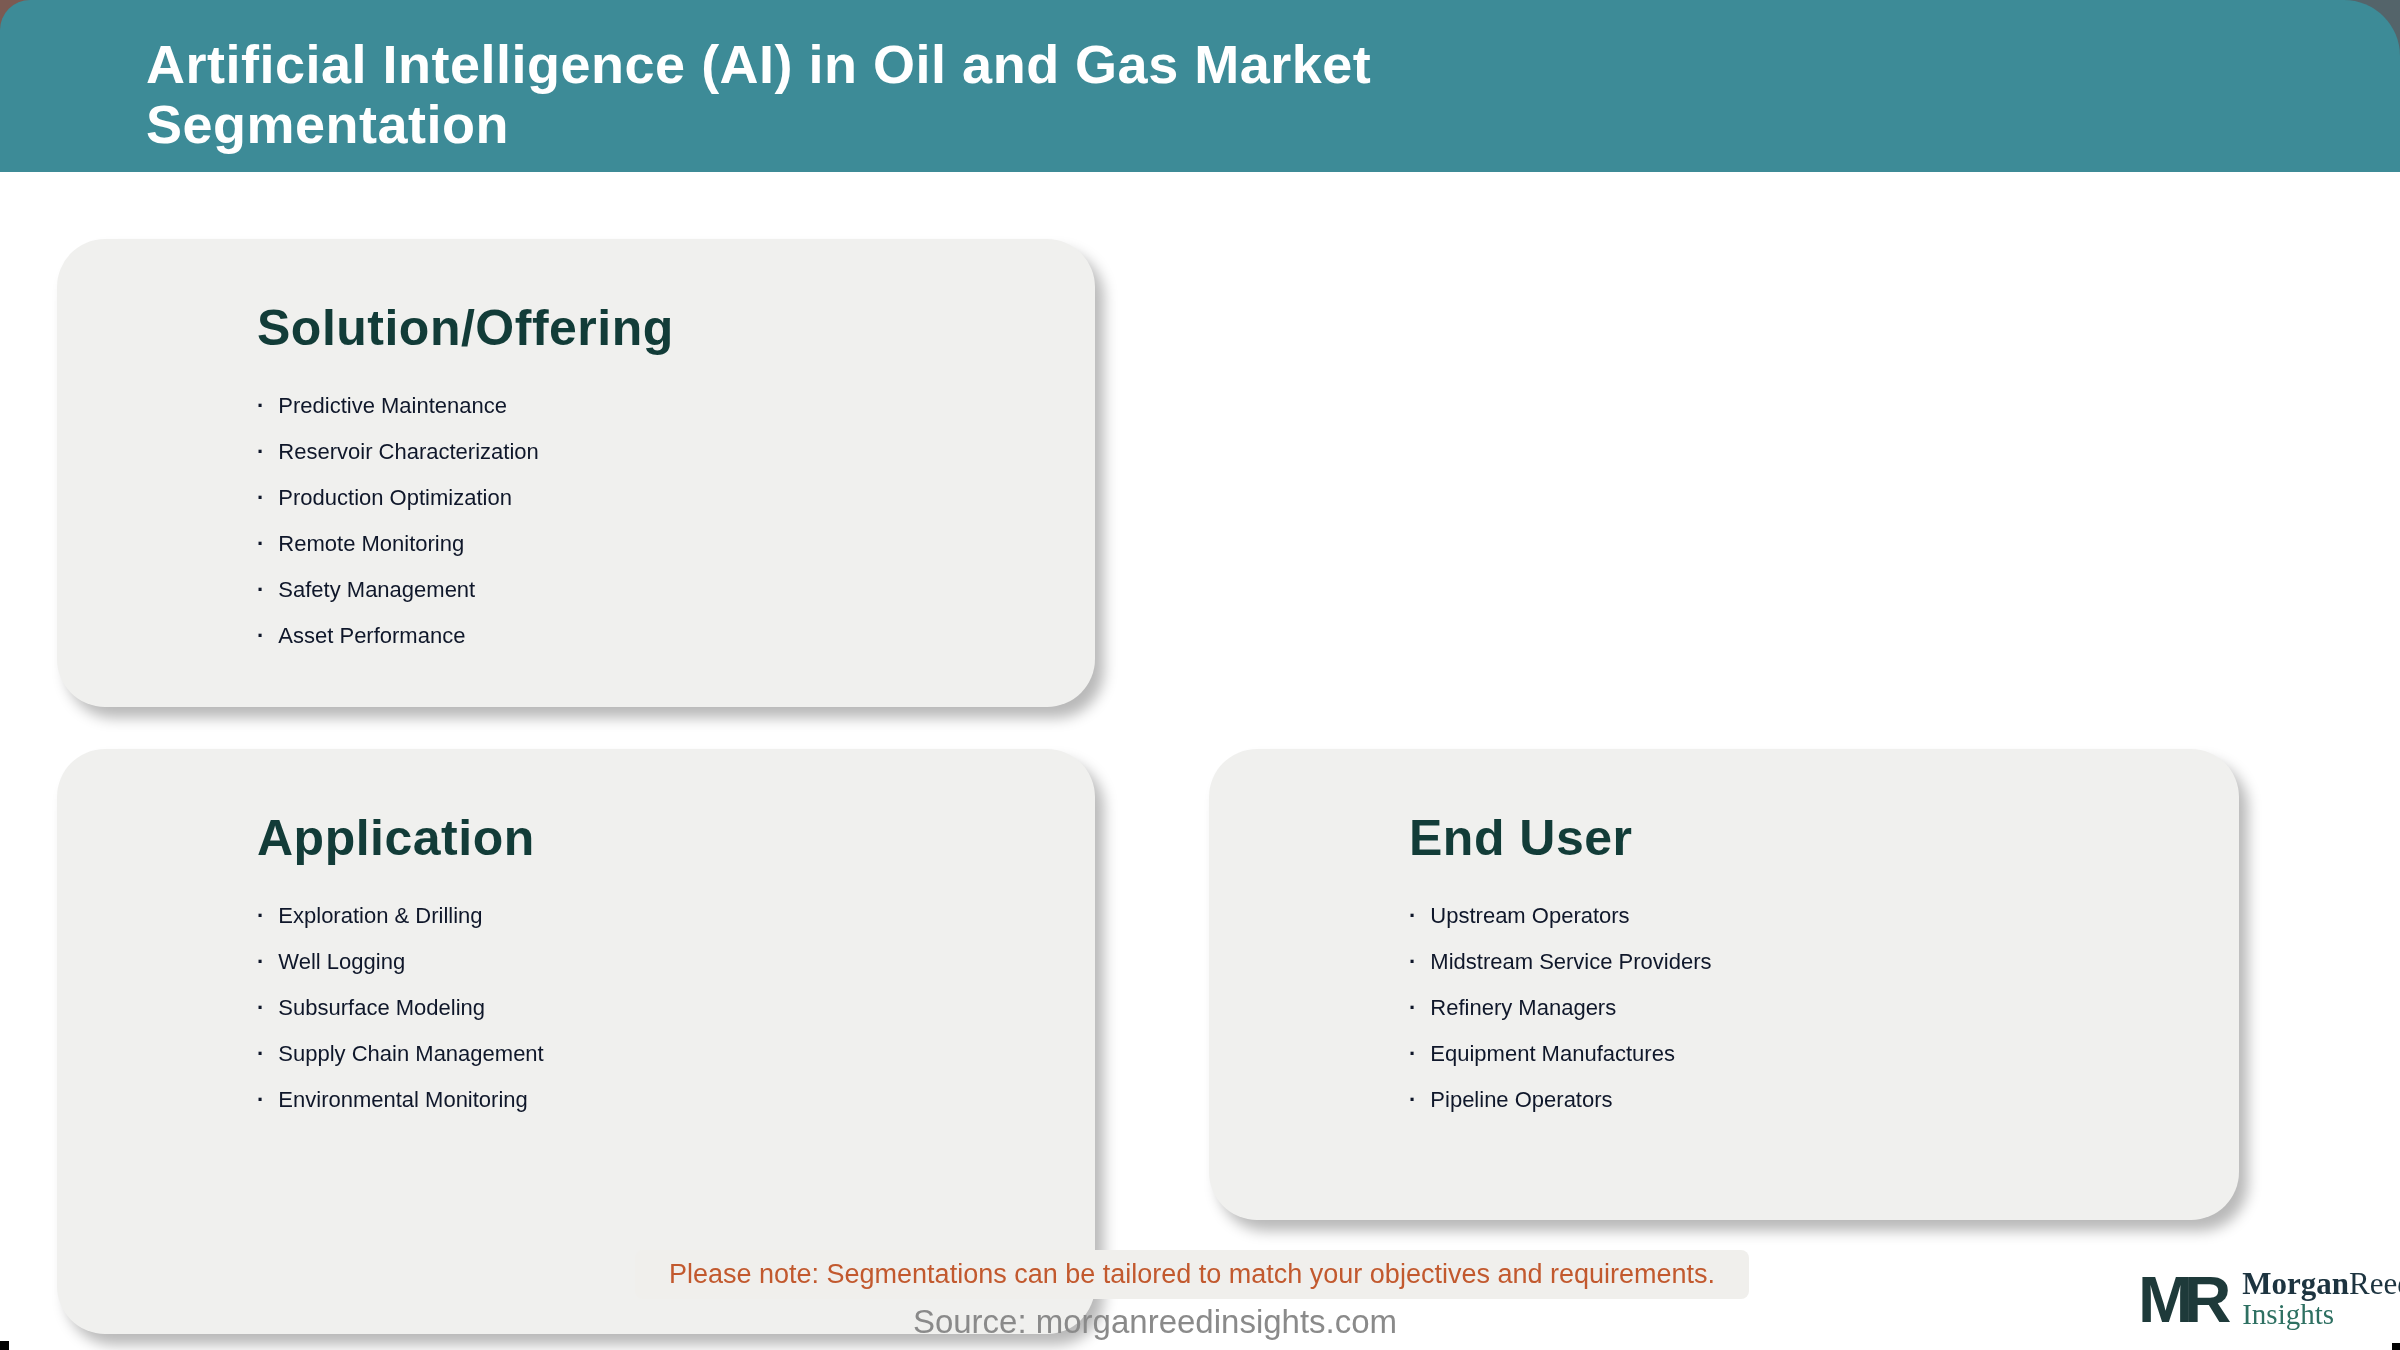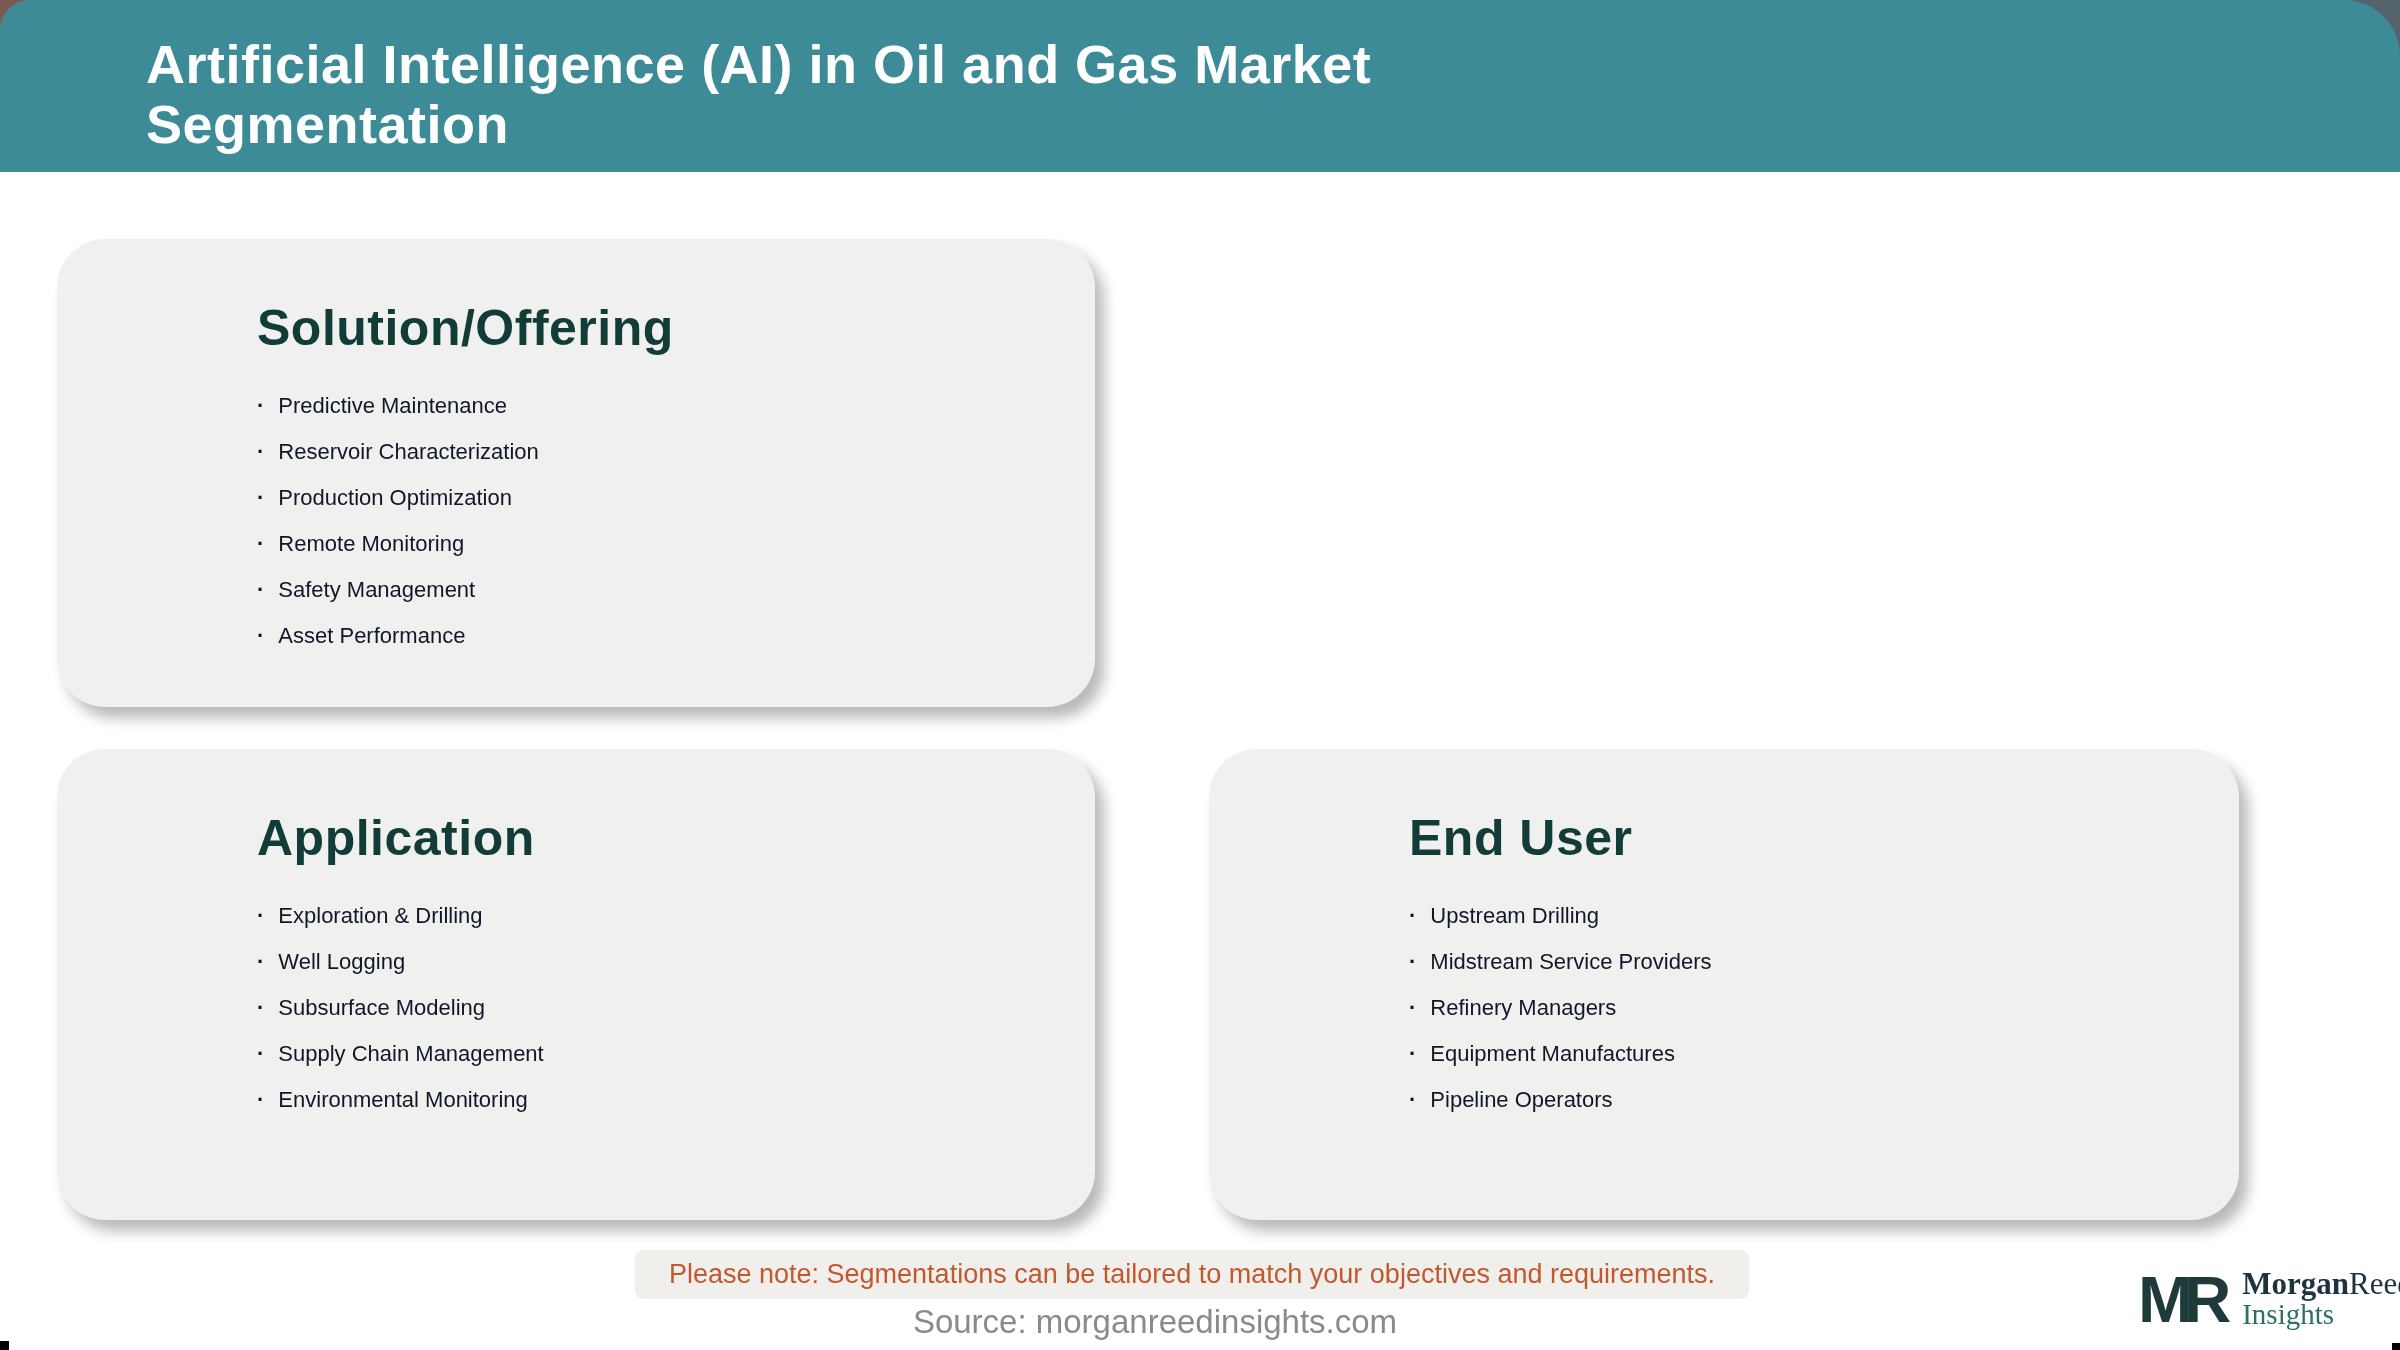--- a/index.html
+++ b/index.html
@@ -33,21 +33,21 @@
   .card{
     position:absolute;
     background:#f0f0ee;
     border-radius:48px;
     box-shadow:9px 11px 14px rgba(0,0,0,0.28);
     box-sizing:border-box;
     padding:60px 50px 0 200px;
   }
   .card-1{left:57px;top:239px;width:1038px;height:468px;}
   .card-2{left:1209px;top:239px;width:1030px;height:468px;}
-  .card-3{left:57px;top:749px;width:1038px;height:471px;}
+  .card-3{left:57px;top:749px;width:1038px;height:585px;}
   .card-4{left:1209px;top:749px;width:1030px;height:471px;}
   .card h2{
     margin:0 0 26px 0;
     font-size:50px;font-weight:700;color:#123c38;letter-spacing:0.5px;
   }
   .card ul{list-style:none;margin:0;padding:0;}
   .card li{
     font-size:22px;line-height:46px;color:#0f172a;
   }
   .card li::before{content:"·";margin-right:14px;font-weight:700;}
@@ -130,21 +130,21 @@
       <li>Well Logging</li>
       <li>Subsurface Modeling</li>
       <li>Supply Chain Management</li>
       <li>Environmental Monitoring</li>
     </ul>
   </section>
 
   <section class="card card-4">
     <h2>End User</h2>
     <ul>
-      <li>Upstream Drilling</li>
+      <li>Upstream Operators</li>
       <li>Midstream Service Providers</li>
       <li>Refinery Managers</li>
       <li>Equipment Manufactures</li>
       <li>Pipeline Operators</li>
     </ul>
   </section>
 
   <div class="note-wrap">
     <div class="note">Please note: Segmentations can be tailored to match your objectives and requirements.</div>
   </div>

